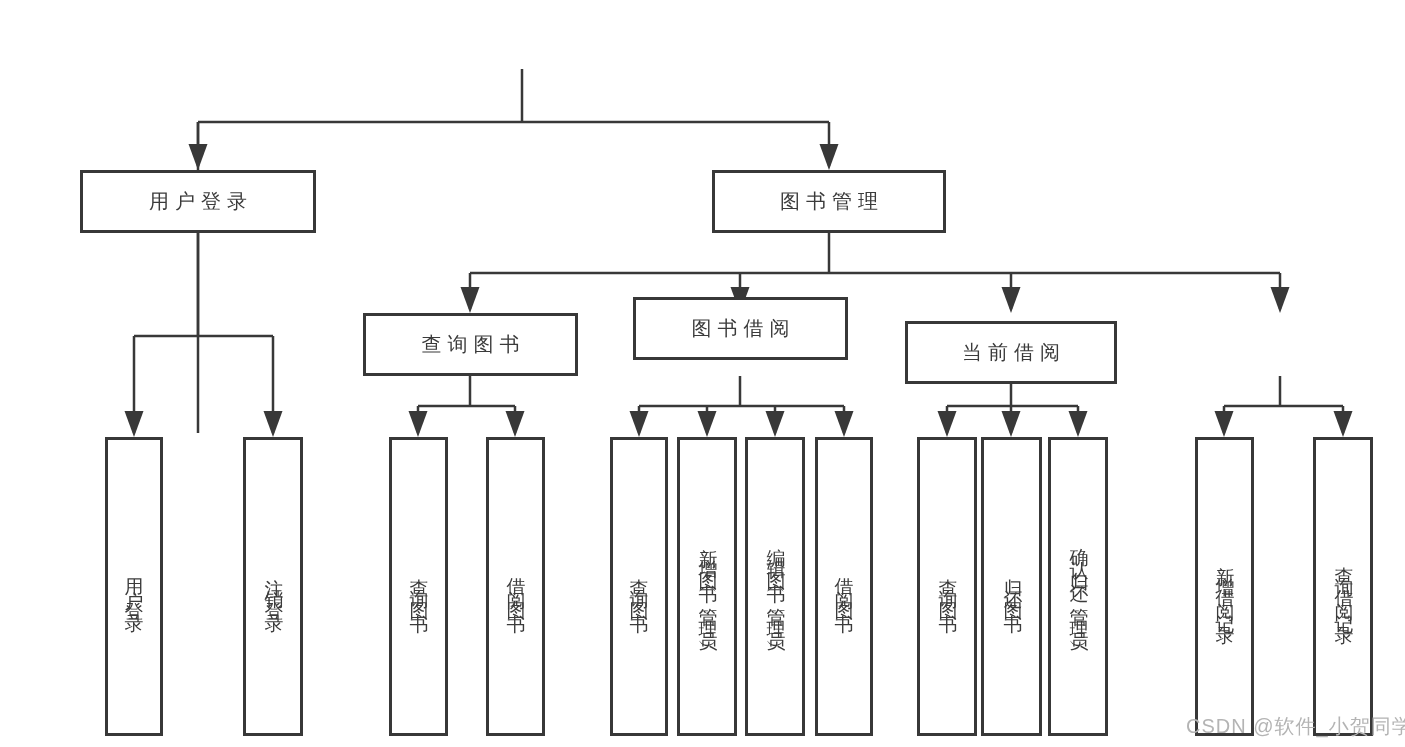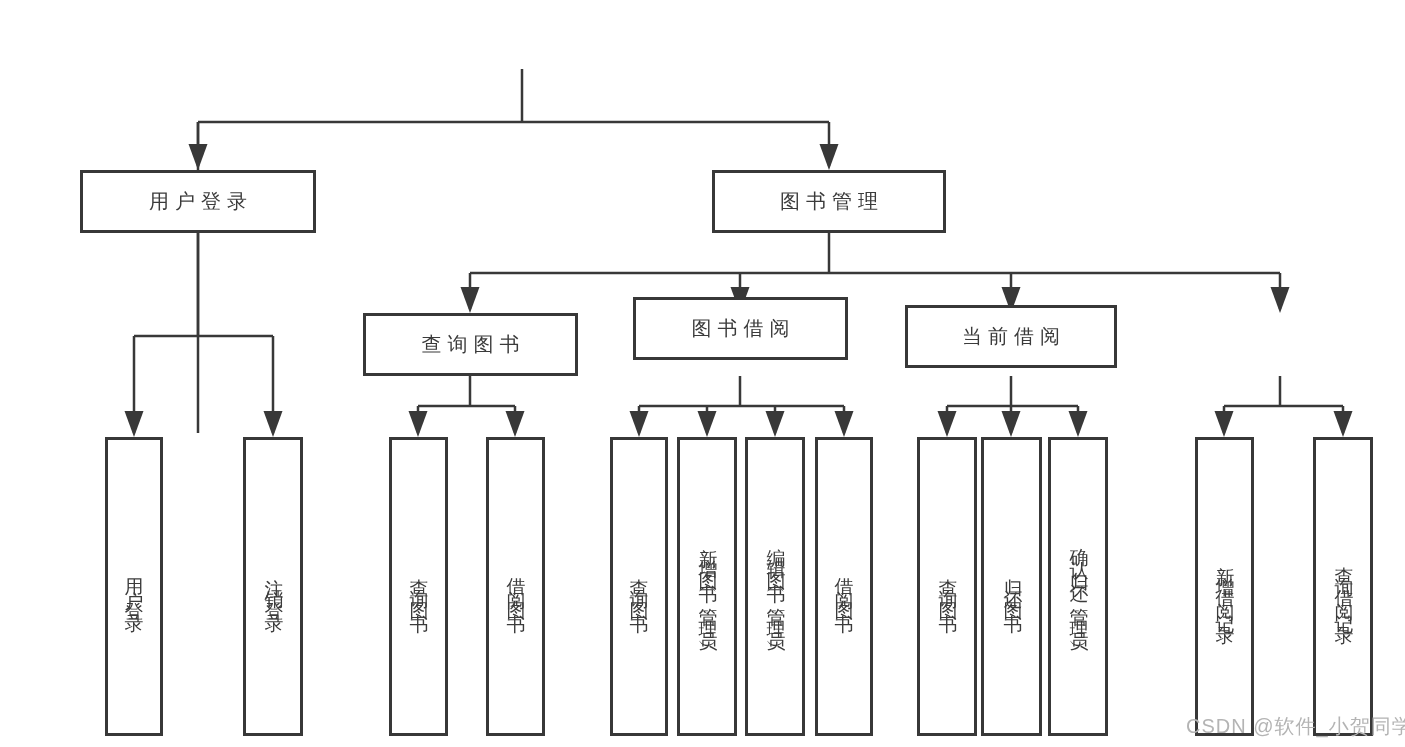--- a/index.html
+++ b/index.html
@@ -84,21 +84,21 @@
     <polygon class="arrow" points="1214.5,411 1233.5,411 1224,437"></polygon>
     <polygon class="arrow" points="1333.5,411 1352.5,411 1343,437"></polygon>
   </svg>
 
 
   <div class="node h" style="left:80px;top:170px;width:236px;height:63px">用户登录</div>
   <div class="node h" style="left:712px;top:170px;width:234px;height:63px">图书管理</div>
 
   <div class="node h" style="left:363px;top:313px;width:215px;height:63px">查询图书</div>
   <div class="node h" style="left:633px;top:297px;width:215px;height:63px">图书借阅</div>
-  <div class="node h" style="left:905px;top:305px;width:212px;height:63px">当前借阅</div>
+  <div class="node h" style="left:905px;top:321px;width:212px;height:63px">当前借阅</div>
 
   <div class="node v" style="left:105px;top:437px;width:58px;height:299px">用户登录</div>
   <div class="node v" style="left:243px;top:437px;width:60px;height:299px">注销登录</div>
 
   <div class="node v" style="left:389px;top:437px;width:59px;height:299px">查询图书</div>
   <div class="node v" style="left:486px;top:437px;width:59px;height:299px">借阅图书</div>
 
   <div class="node v" style="left:610px;top:437px;width:58px;height:299px">查询图书</div>
   <div class="node v" style="left:677px;top:437px;width:60px;height:299px">新增图书（管理员）</div>
   <div class="node v" style="left:745px;top:437px;width:60px;height:299px">编辑图书（管理员）</div>

